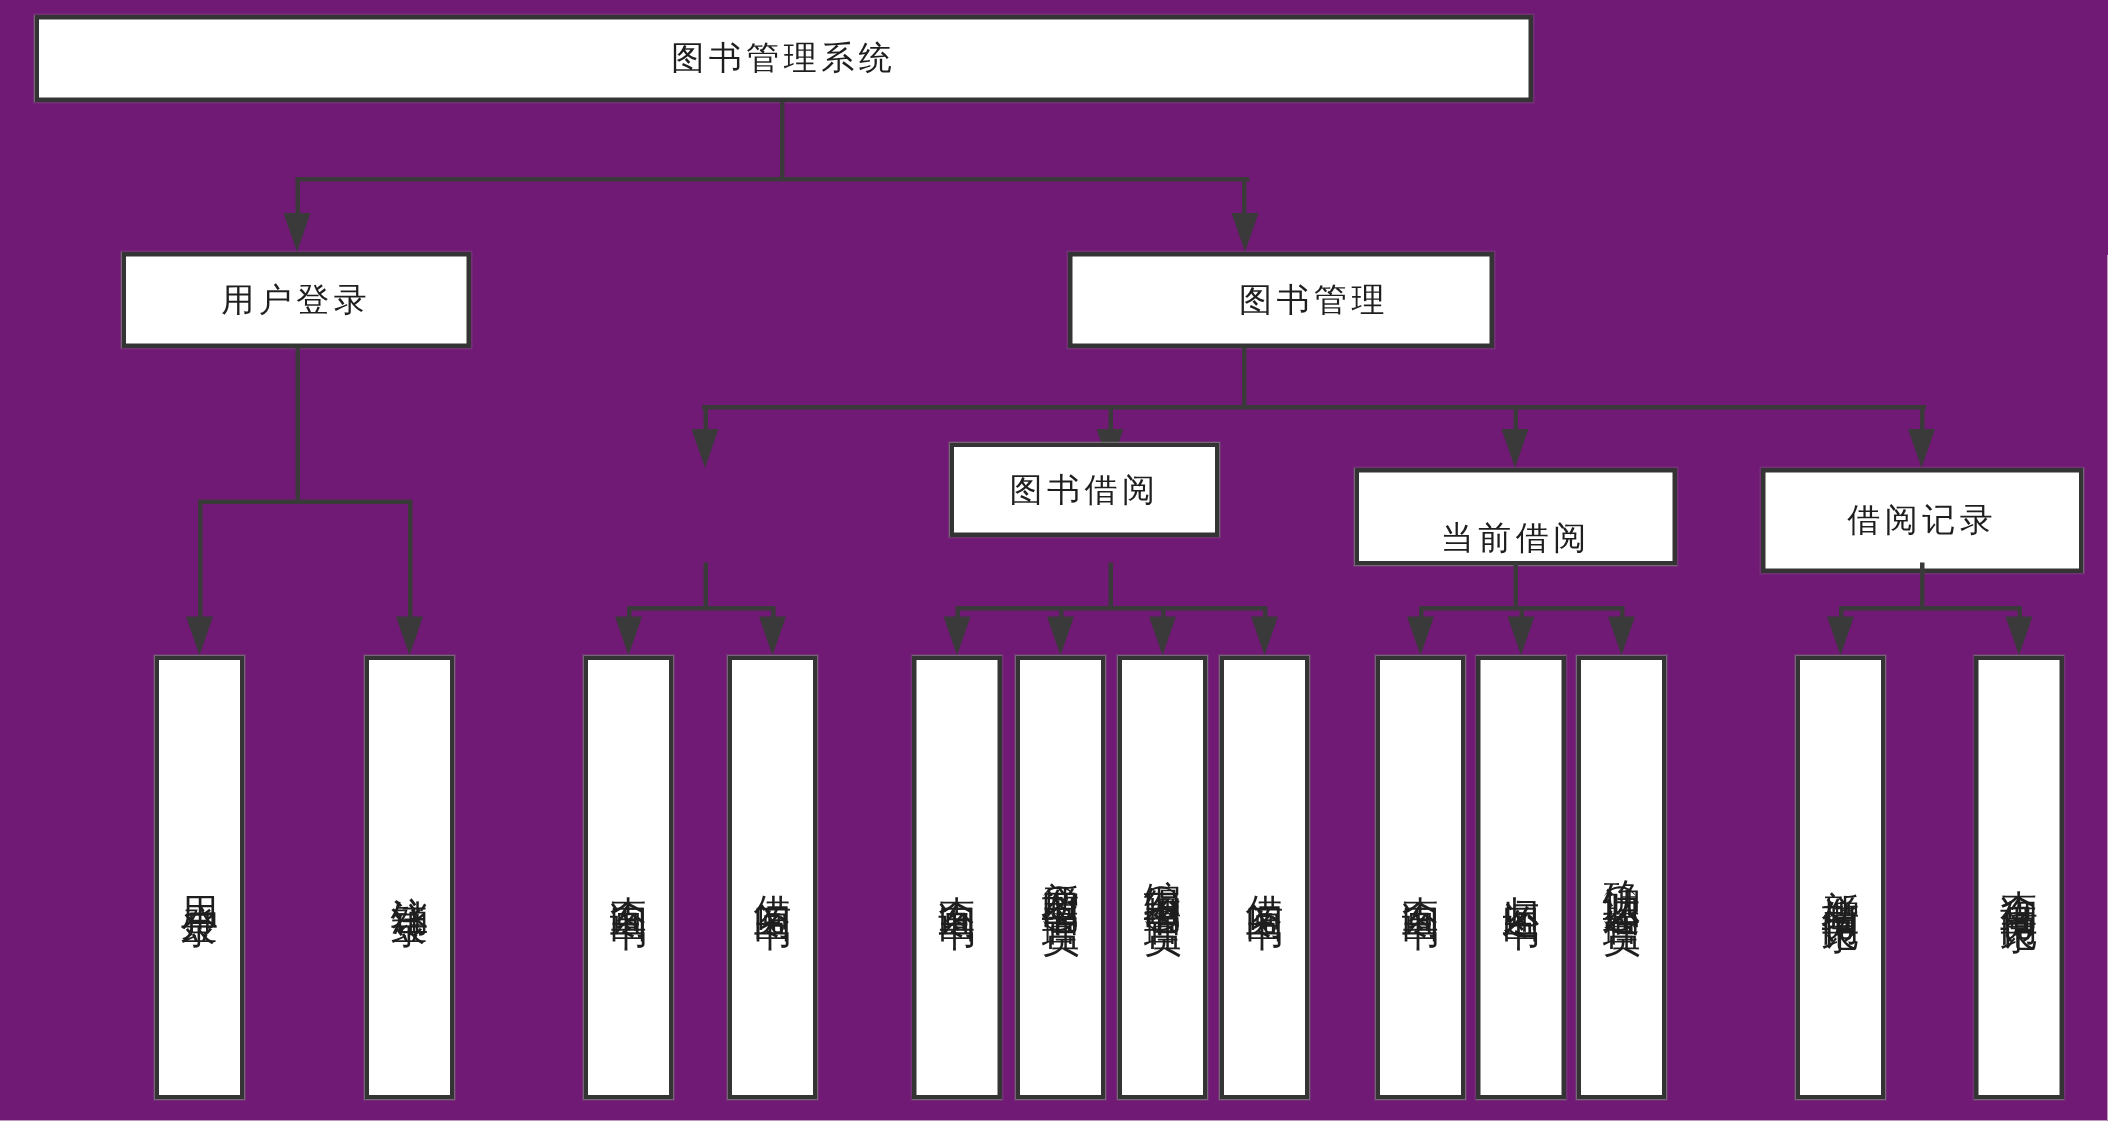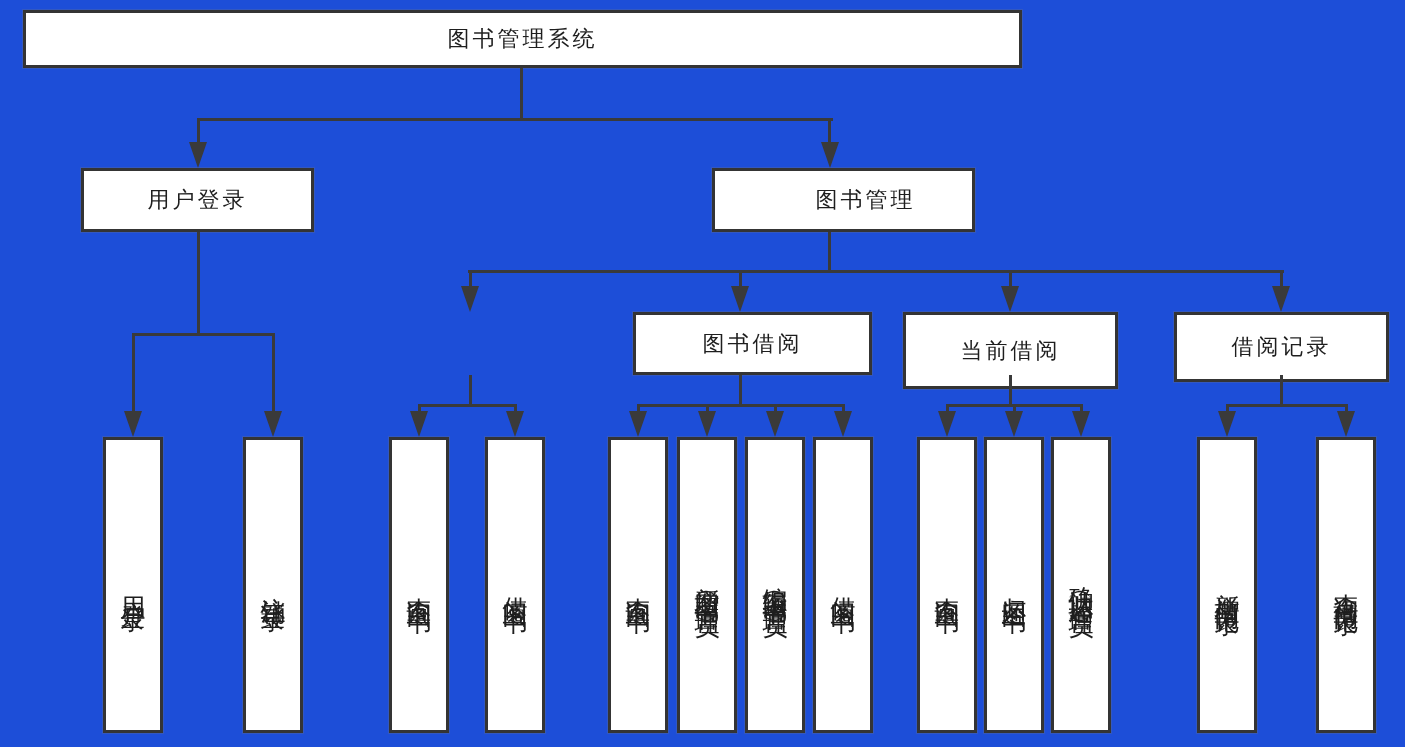--- a/index.html
+++ b/index.html
@@ -1,20 +1,20 @@
 <!DOCTYPE html>
 <html><head>
 <meta charset="utf-8">
 <style>
   html, body { margin: 0; padding: 0; background: #ffffff; }
   .stage {
     position: relative;
     width: 1405px;
     height: 747px;
-    background: #1d4ed8;
+    background: #701a75;
     font-family: "DejaVu Sans", "Liberation Sans", sans-serif;
     color: #1e1e1e;
     overflow: hidden;
   }
   .box {
     position: absolute;
     box-sizing: border-box;
     border: 3px solid #343434;
     background: #ffffff;
     display: flex;
@@ -79,21 +79,21 @@
   <div class="vline" style="left:520px; top:68px; height:52px;"></div>
   <div class="hline" style="left:197px; top:118px; width:636px;"></div>
   <div class="vline" style="left:197px; top:120px; height:26px;"></div>
   <div class="arrow" style="left:189px; top:142px;"></div>
   <div class="vline" style="left:828px; top:120px; height:26px;"></div>
   <div class="arrow" style="left:821px; top:142px;"></div>
 
   <div class="box" style="left:81px; top:168px; width:233px; height:64px;">
     <span>用户登录</span>
   </div>
-  <div class="box" style="left:712px; top:168px; width:263px; height:64px;padding-left:44px;">
+  <div class="box" style="left:712px; top:168px; width:284px; height:64px;padding-left:44px;">
     <span>图书管理</span>
   </div>
 
   <div class="vline" style="left:197px; top:232px; height:103px;"></div>
   <div class="hline" style="left:132px; top:333px; width:143px;"></div>
   <div class="vline" style="left:132px; top:335px; height:80px;"></div>
   <div class="arrow" style="left:124px; top:411px;"></div>
   <div class="vline" style="left:272px; top:335px; height:80px;"></div>
   <div class="arrow" style="left:264px; top:411px;"></div>
 
@@ -101,24 +101,24 @@
   <div class="hline" style="left:468px; top:270px; width:816px;"></div>
   <div class="vline" style="left:469px; top:272px; height:16px;"></div>
   <div class="arrow" style="left:461px; top:286px;"></div>
   <div class="vline" style="left:739px; top:272px; height:16px;"></div>
   <div class="arrow" style="left:731px; top:286px;"></div>
   <div class="vline" style="left:1009px; top:272px; height:16px;"></div>
   <div class="arrow" style="left:1001px; top:286px;"></div>
   <div class="vline" style="left:1280px; top:272px; height:16px;"></div>
   <div class="arrow" style="left:1272px; top:286px;"></div>
 
-  <div class="box" style="left:633px; top:312px; width:239px; height:63px;">
+  <div class="box" style="left:633px; top:295px; width:180px; height:63px;">
     <span>图书借阅</span>
   </div>
-  <div class="box" style="left:903px; top:312px; width:215px; height:77px;">
+  <div class="box" style="left:903px; top:312px; width:215px; height:65px;align-items:flex-end;">
     <span>当前借阅</span>
   </div>
   <div class="box" style="left:1174px; top:312px; width:215px; height:70px;">
     <span>借阅记录</span>
   </div>
 
   <div class="vline" style="left:469px; top:375px; height:31px;"></div>
   <div class="hline" style="left:418px; top:404px; width:99px;"></div>
   <div class="vline" style="left:418px; top:406px; height:10px;"></div>
   <div class="arrow" style="left:410px; top:411px;"></div>

